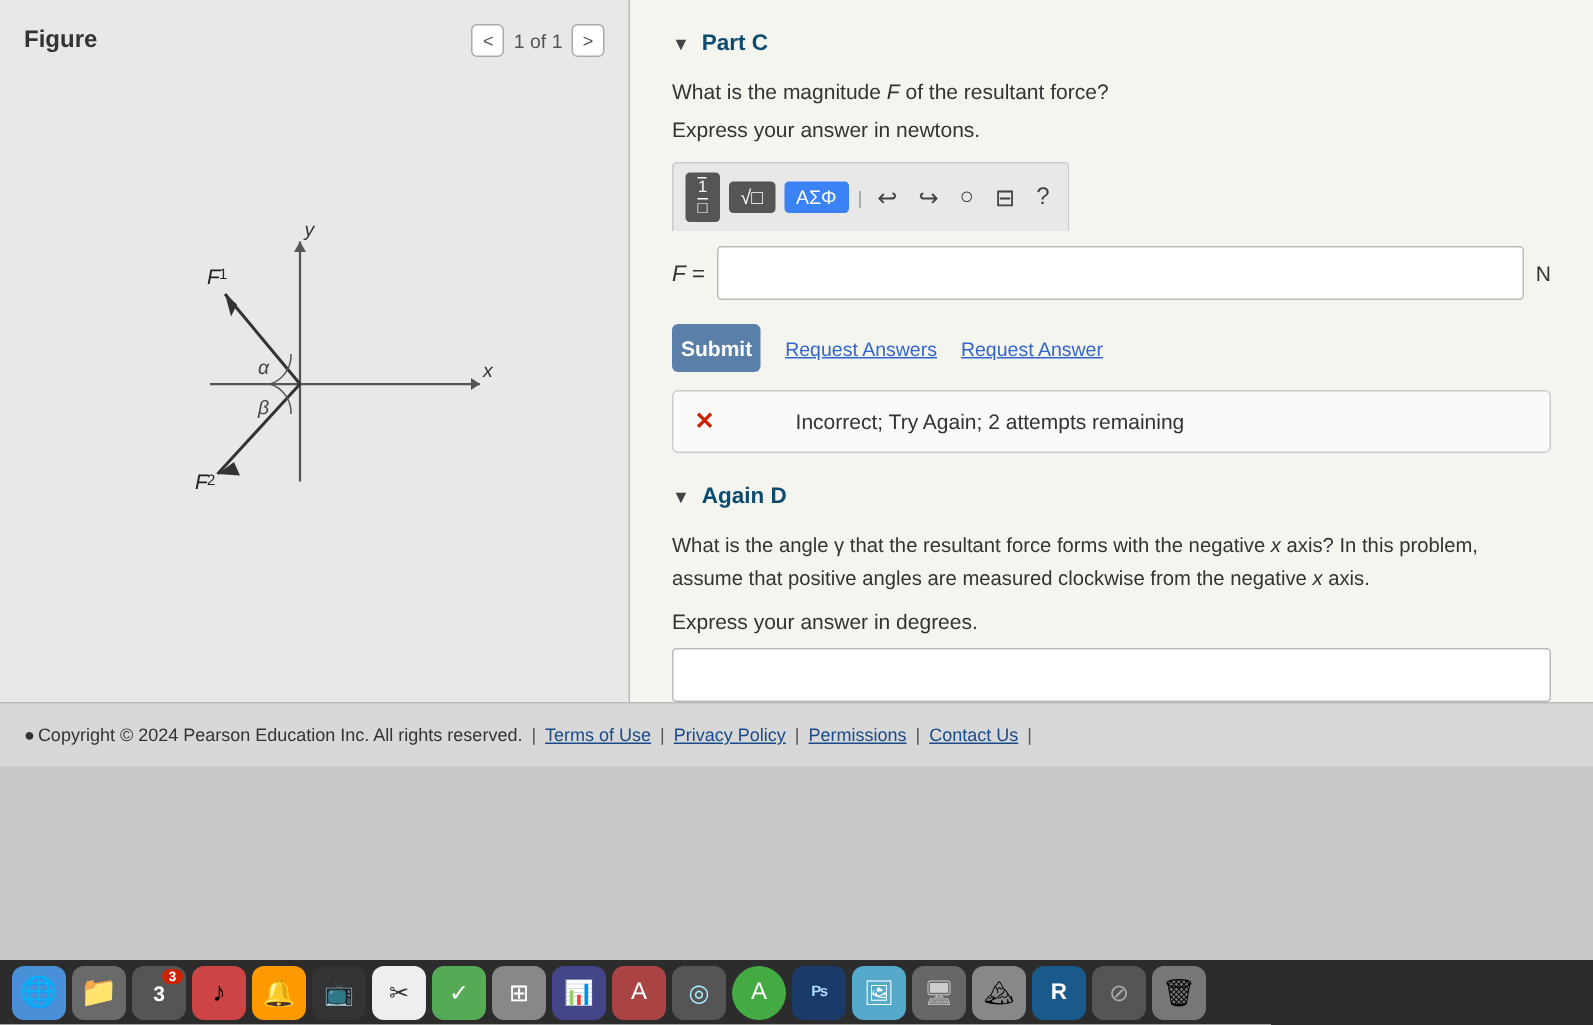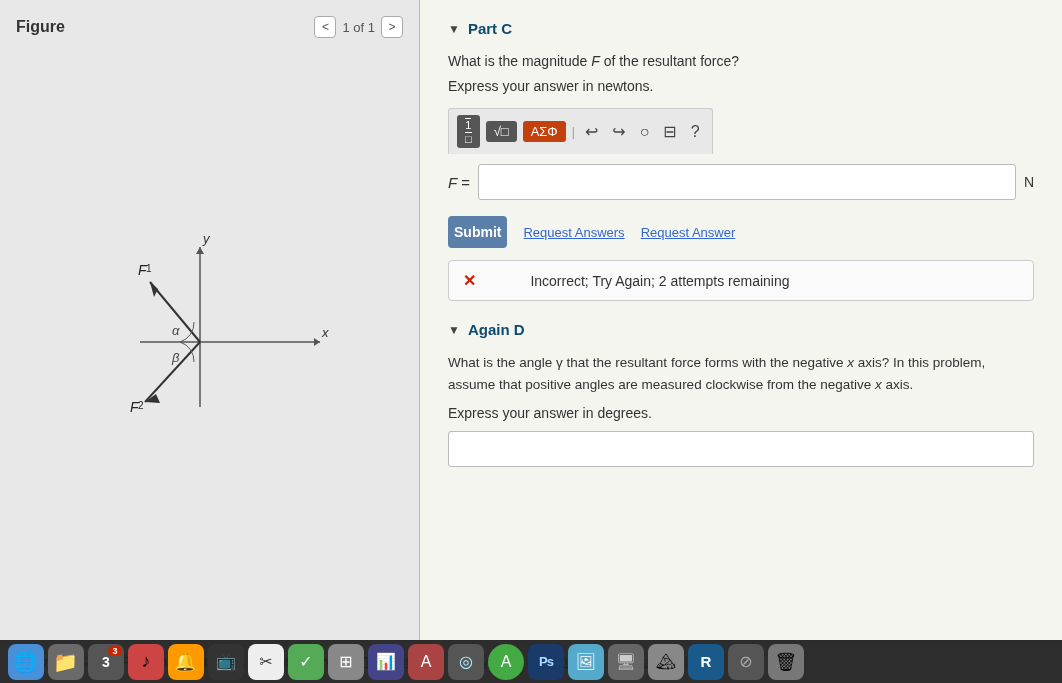--- a/index.html
+++ b/index.html
@@ -9,21 +9,21 @@
       width: 1062px;
       height: 683px;
       overflow: hidden;
       position: relative;
     }
 
     
     .main-wrapper {
       display: flex;
       width: 100%;
-      height: 640px;
+      height: 468px;
       background: #d0d0d0;
     }
 
     
     .left-panel {
       width: 420px;
       min-width: 420px;
       background: #e8e8e8;
       border-right: 1px solid #bbb;
       padding: 16px;
@@ -148,21 +148,21 @@
       border-radius: 3px;
       padding: 3px 8px;
       font-size: 13px;
       cursor: pointer;
       display: flex;
       align-items: center;
       gap: 2px;
     }
 
     .toolbar-btn.light {
-      background: #c2410c;
+      background: #3b82f6;
     }
 
     .toolbar-icon-btn {
       background: none;
       border: none;
       font-size: 16px;
       cursor: pointer;
       color: #444;
       padding: 2px 4px;
     }
@@ -503,20 +503,20 @@
   <div class="dock-item" style="background:#c44; font-size:18px;">♪</div>
   <div class="dock-item" style="background:#f90; font-size:18px;">🔔</div>
   <div class="dock-item" style="background:#333; font-size:16px;">📺</div>
   <div class="dock-item" style="background:#eee; font-size:16px; color:#333;">✂</div>
   <div class="dock-item" style="background:#5a5; font-size:16px; color:#fff;">✓</div>
   <div class="dock-item" style="background:#888; font-size:16px; color:#fff;">⊞</div>
   <div class="dock-item" style="background:#448; font-size:16px; color:#fff;">📊</div>
   <div class="dock-item" style="background:#a44; font-size:16px; color:#fff;">A</div>
   <div class="dock-item" style="background:#555; font-size:16px; color:#aef;">◎</div>
   <div class="dock-item" style="background:#4a4; font-size:16px; color:#fff; border-radius:50%;">A</div>
-  <div class="dock-item" style="background:#1a3a6a; font-size:13px; color:#adf; font-weight:bold; letter-spacing:-1px;">Ps</div>
+  <div class="dock-item" style="background:#1a3a6a; font-size:10px; color:#adf; font-weight:bold; letter-spacing:-1px;">Ps</div>
   <div class="dock-item" style="background:#5ac; font-size:16px; color:#fff;">🖼</div>
   <div class="dock-item" style="background:#666; font-size:16px; color:#ccc;">🖥</div>
   <div class="dock-item" style="background:#888; font-size:16px;">🏔</div>
   <div class="dock-item" style="background:#1a5a8a; font-size:15px; color:#fff; font-weight:bold;">R</div>
   <div class="dock-item" style="background:#555; font-size:16px; color:#aaa;">⊘</div>
   <div class="dock-item" style="background:#777; font-size:18px;">🗑</div>
 </div>
 
 </body></html>

